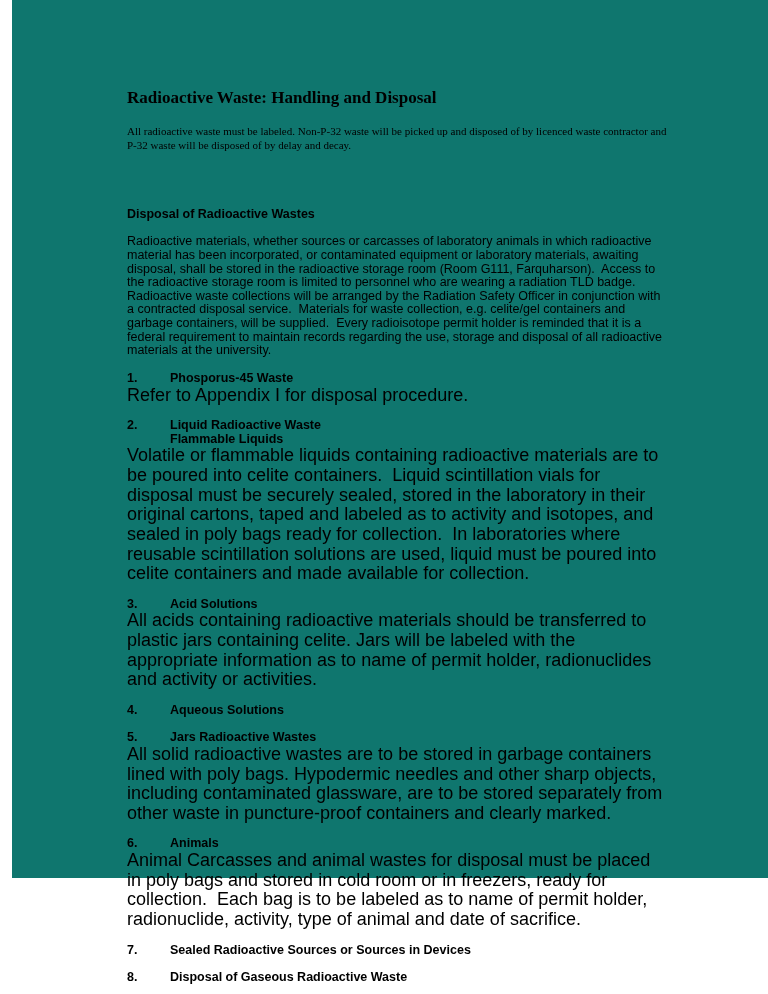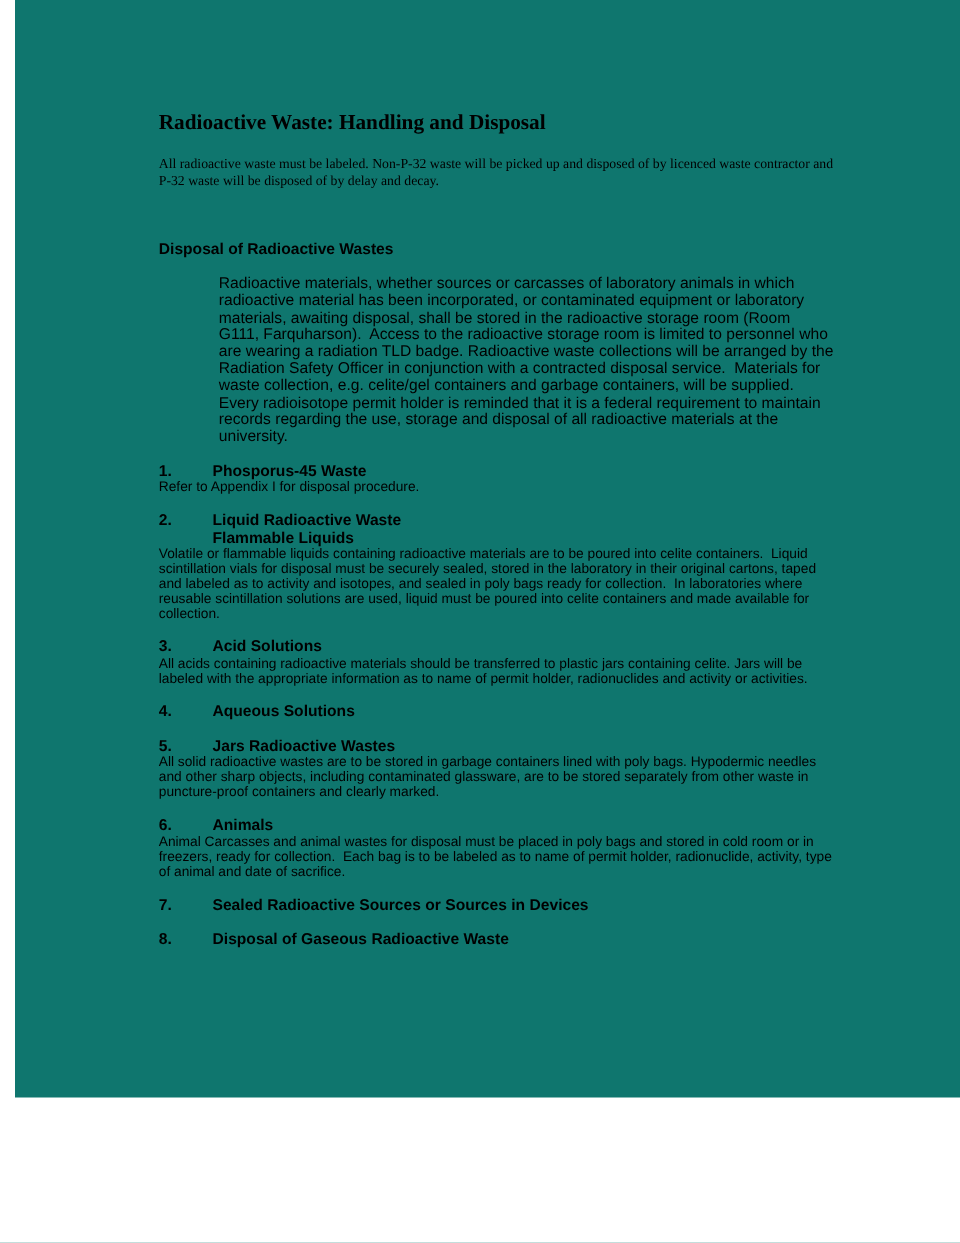--- a/index.html
+++ b/index.html
@@ -31,31 +31,30 @@
     font-size: 17px;
     font-weight: bold;
     margin-bottom: 16px;
   }
   .doc-intro {
     font-family: "Liberation Serif", serif;
     font-size: 11px;
     line-height: 1.3;
   }
   .section-heading {
-    margin-top: 40px;
+    margin-top: 55px;
     font-size: 12.5px;
     font-weight: bold;
     line-height: 1.1;
   }
   .section-body {
     margin-top: 14px;
     font-size: 12.5px;
     line-height: 1.09;
     white-space: pre-wrap;
-    margin-left: 48px;
   }
   .item {
     margin-top: 14px;
   }
   .item-heading {
     font-size: 12.5px;
     font-weight: bold;
     line-height: 1.09;
     display: flex;
   }
@@ -64,21 +63,21 @@
     width: 43px;
     flex: 0 0 43px;
   }
   .item-subheading {
     font-size: 12.5px;
     font-weight: bold;
     line-height: 1.09;
     padding-left: 43px;
   }
   .item-body {
-    font-size: 11px;
+    font-size: 18px;
     line-height: 1.09;
     white-space: pre-wrap;
   }
 </style>
 </head>
 <body>
 
 <div class="page">
   <div class="content">
 

